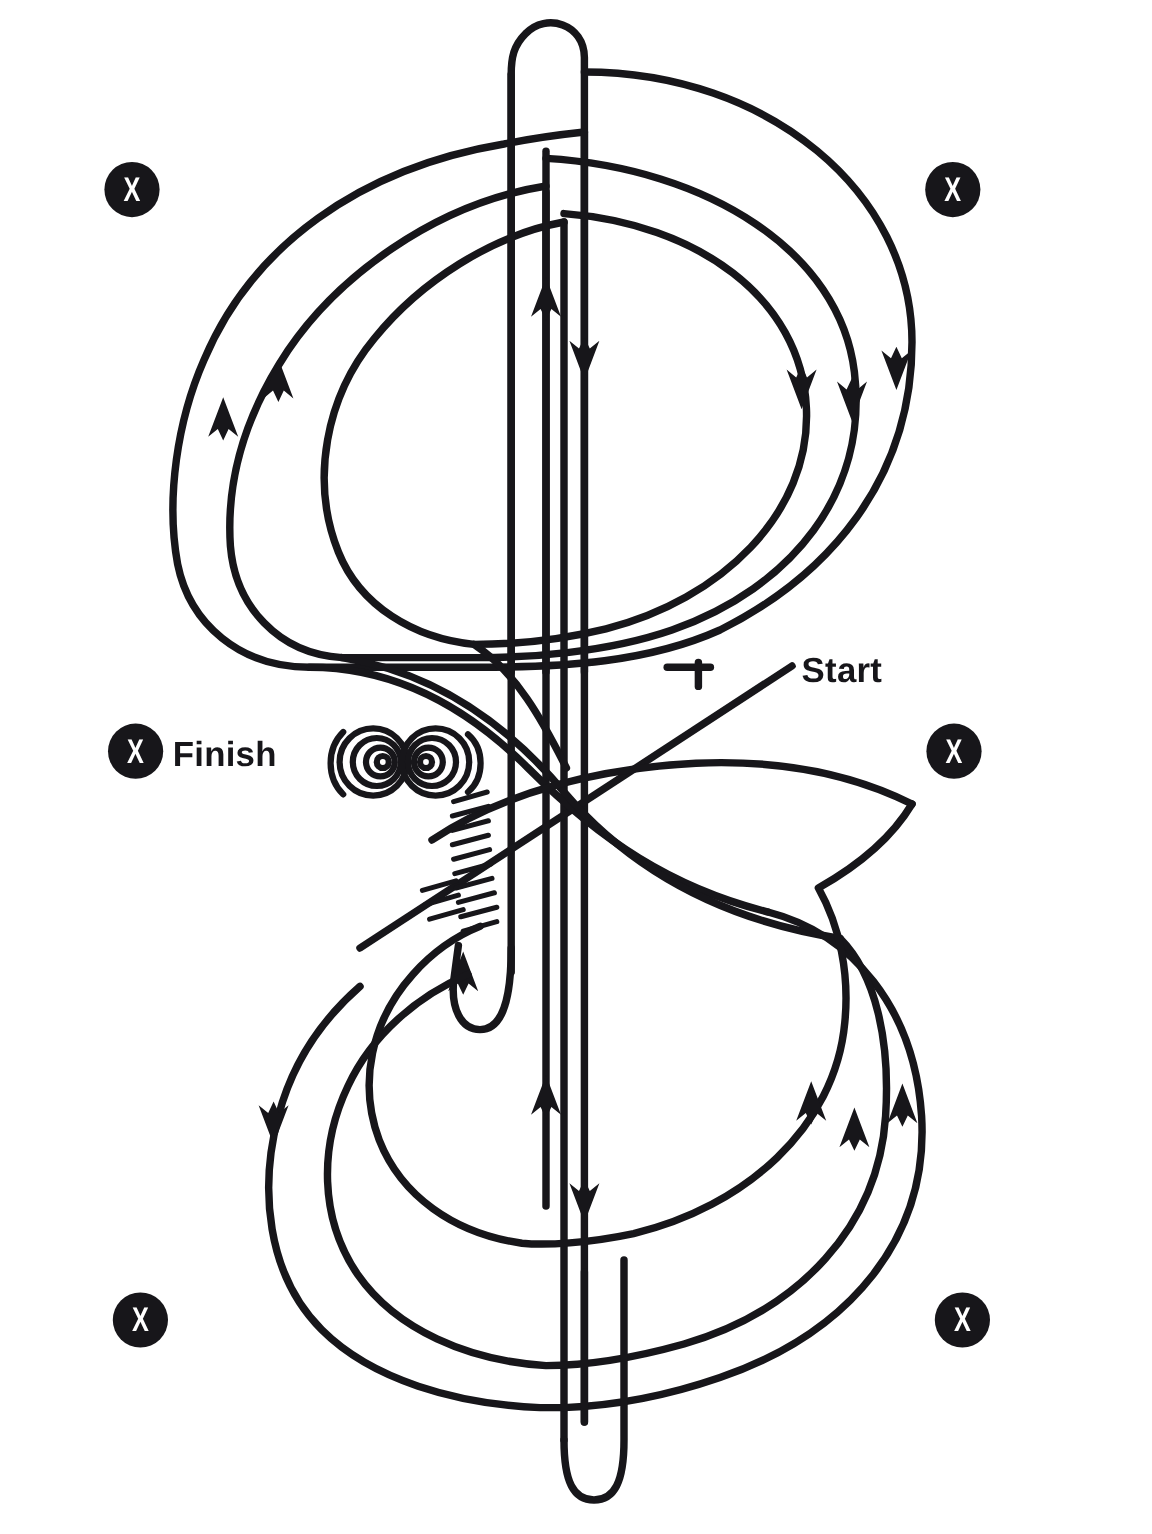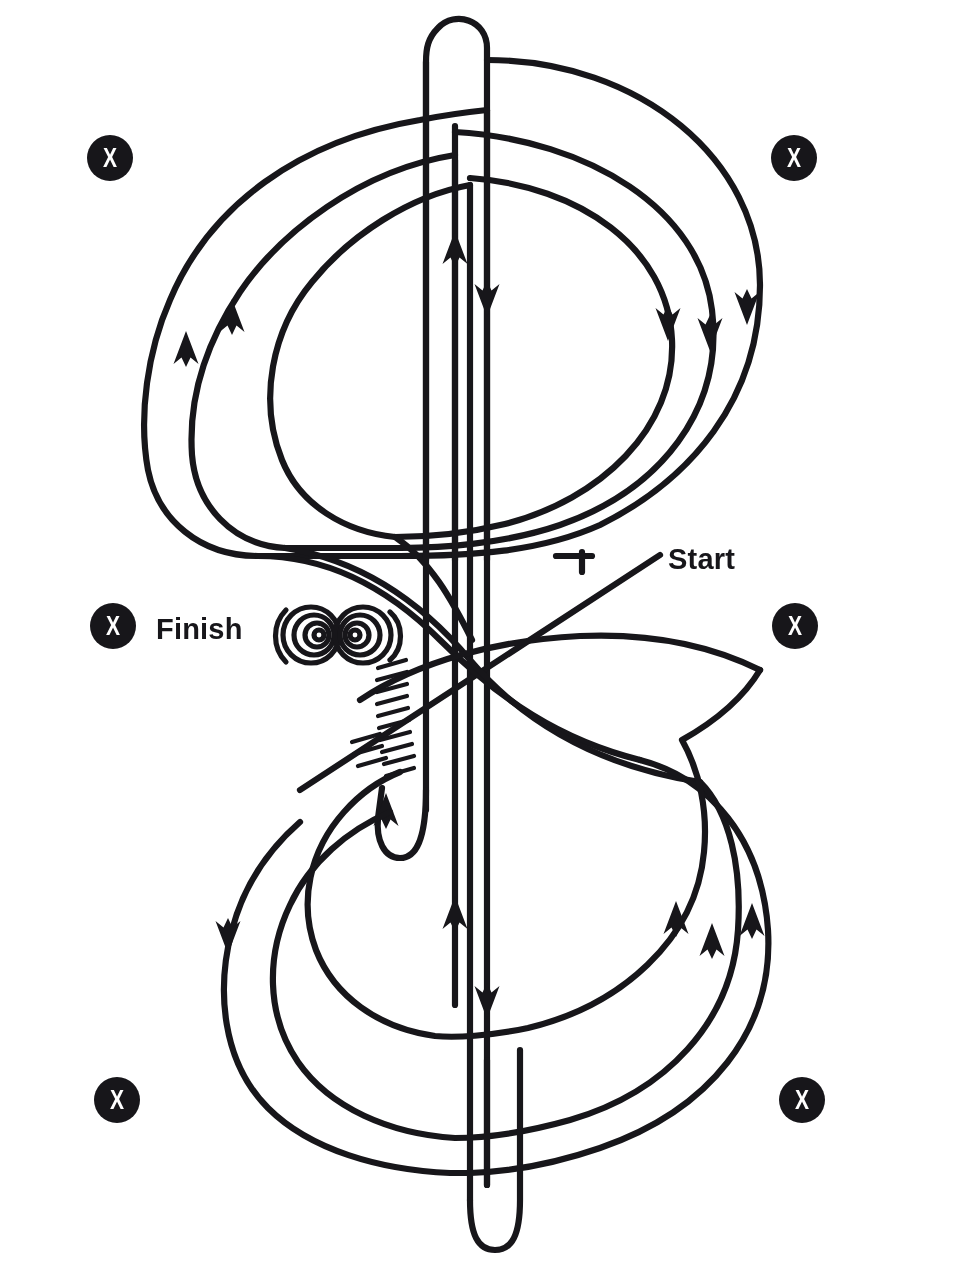--- a/index.html
+++ b/index.html
@@ -50,21 +50,21 @@
   .route-label {
     position: absolute;
     color: #17161a;
     font-family: "Liberation Sans", sans-serif;
     font-weight: bold;
     font-size: 29px;
     letter-spacing: 0.2px;
     white-space: nowrap;
   }
   #label-start { left: 668px; top: 543px; text-align: center; }
-  #label-finish { left: 156px; top: 613px; }
+  #label-finish { left: 144px; top: 613px; }
 </style>
 </head>
 <body>
 
 <div id="diagram-root">
 
   <svg id="pattern-svg" viewBox="0 0 960 1278" xmlns="http://www.w3.org/2000/svg">
     <defs>
       <style>
         .pl { fill:none; stroke:#17161a; stroke-width:6.2; stroke-linecap:round; stroke-linejoin:round; }

